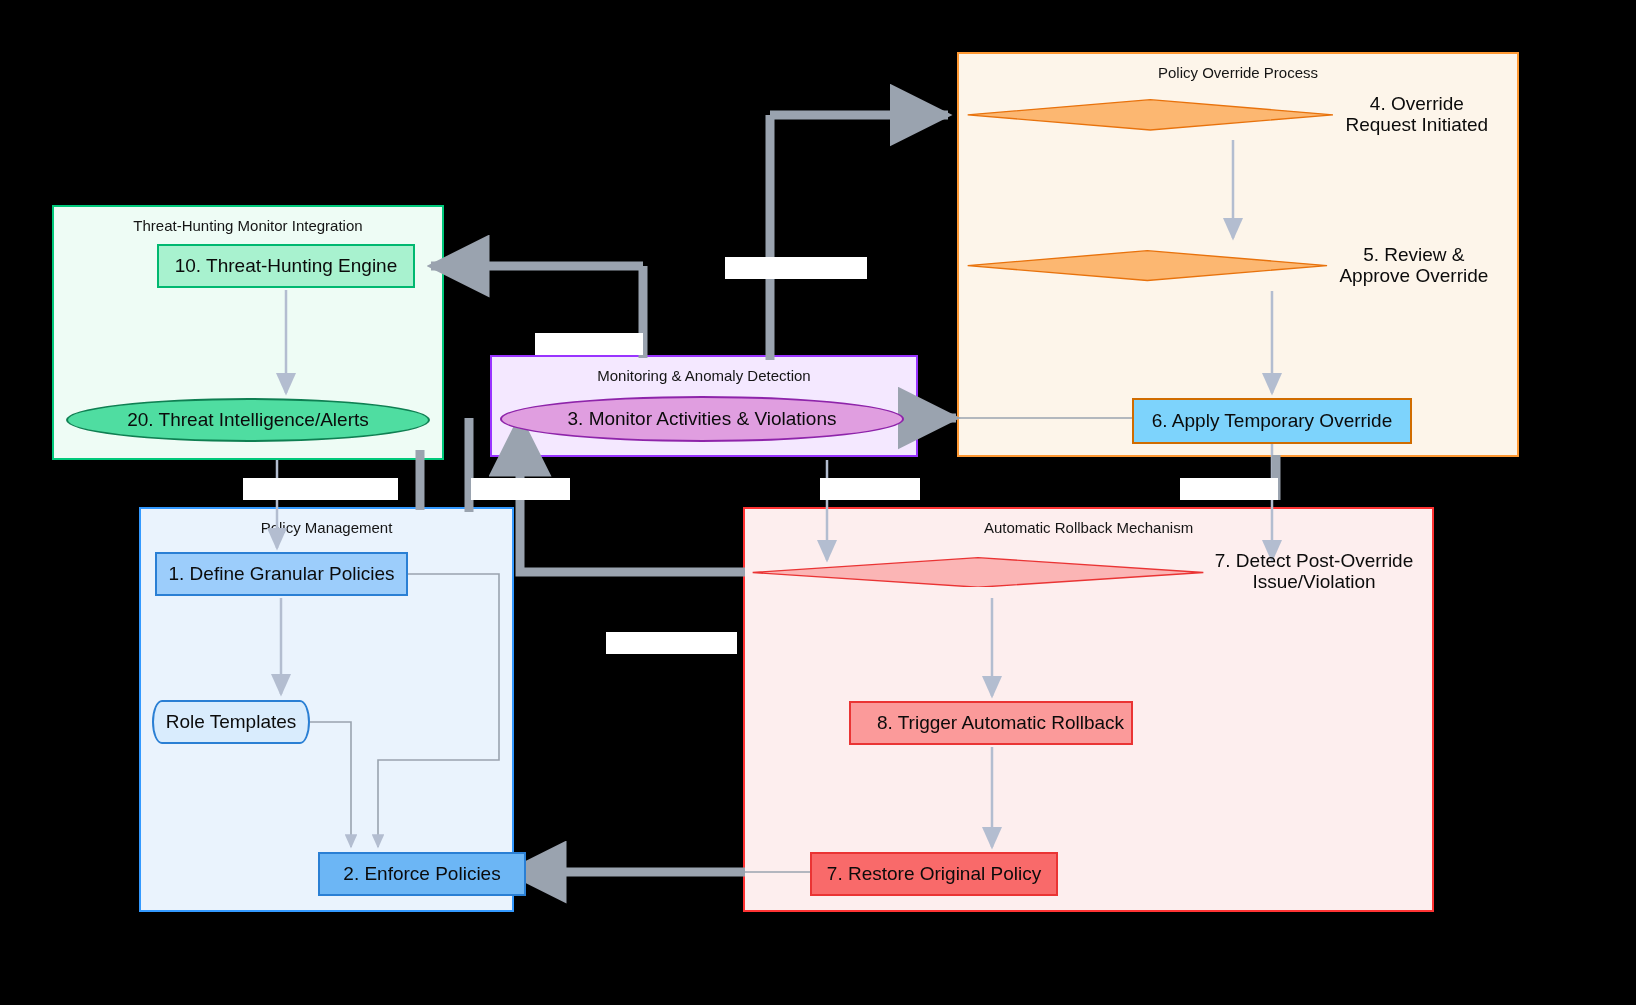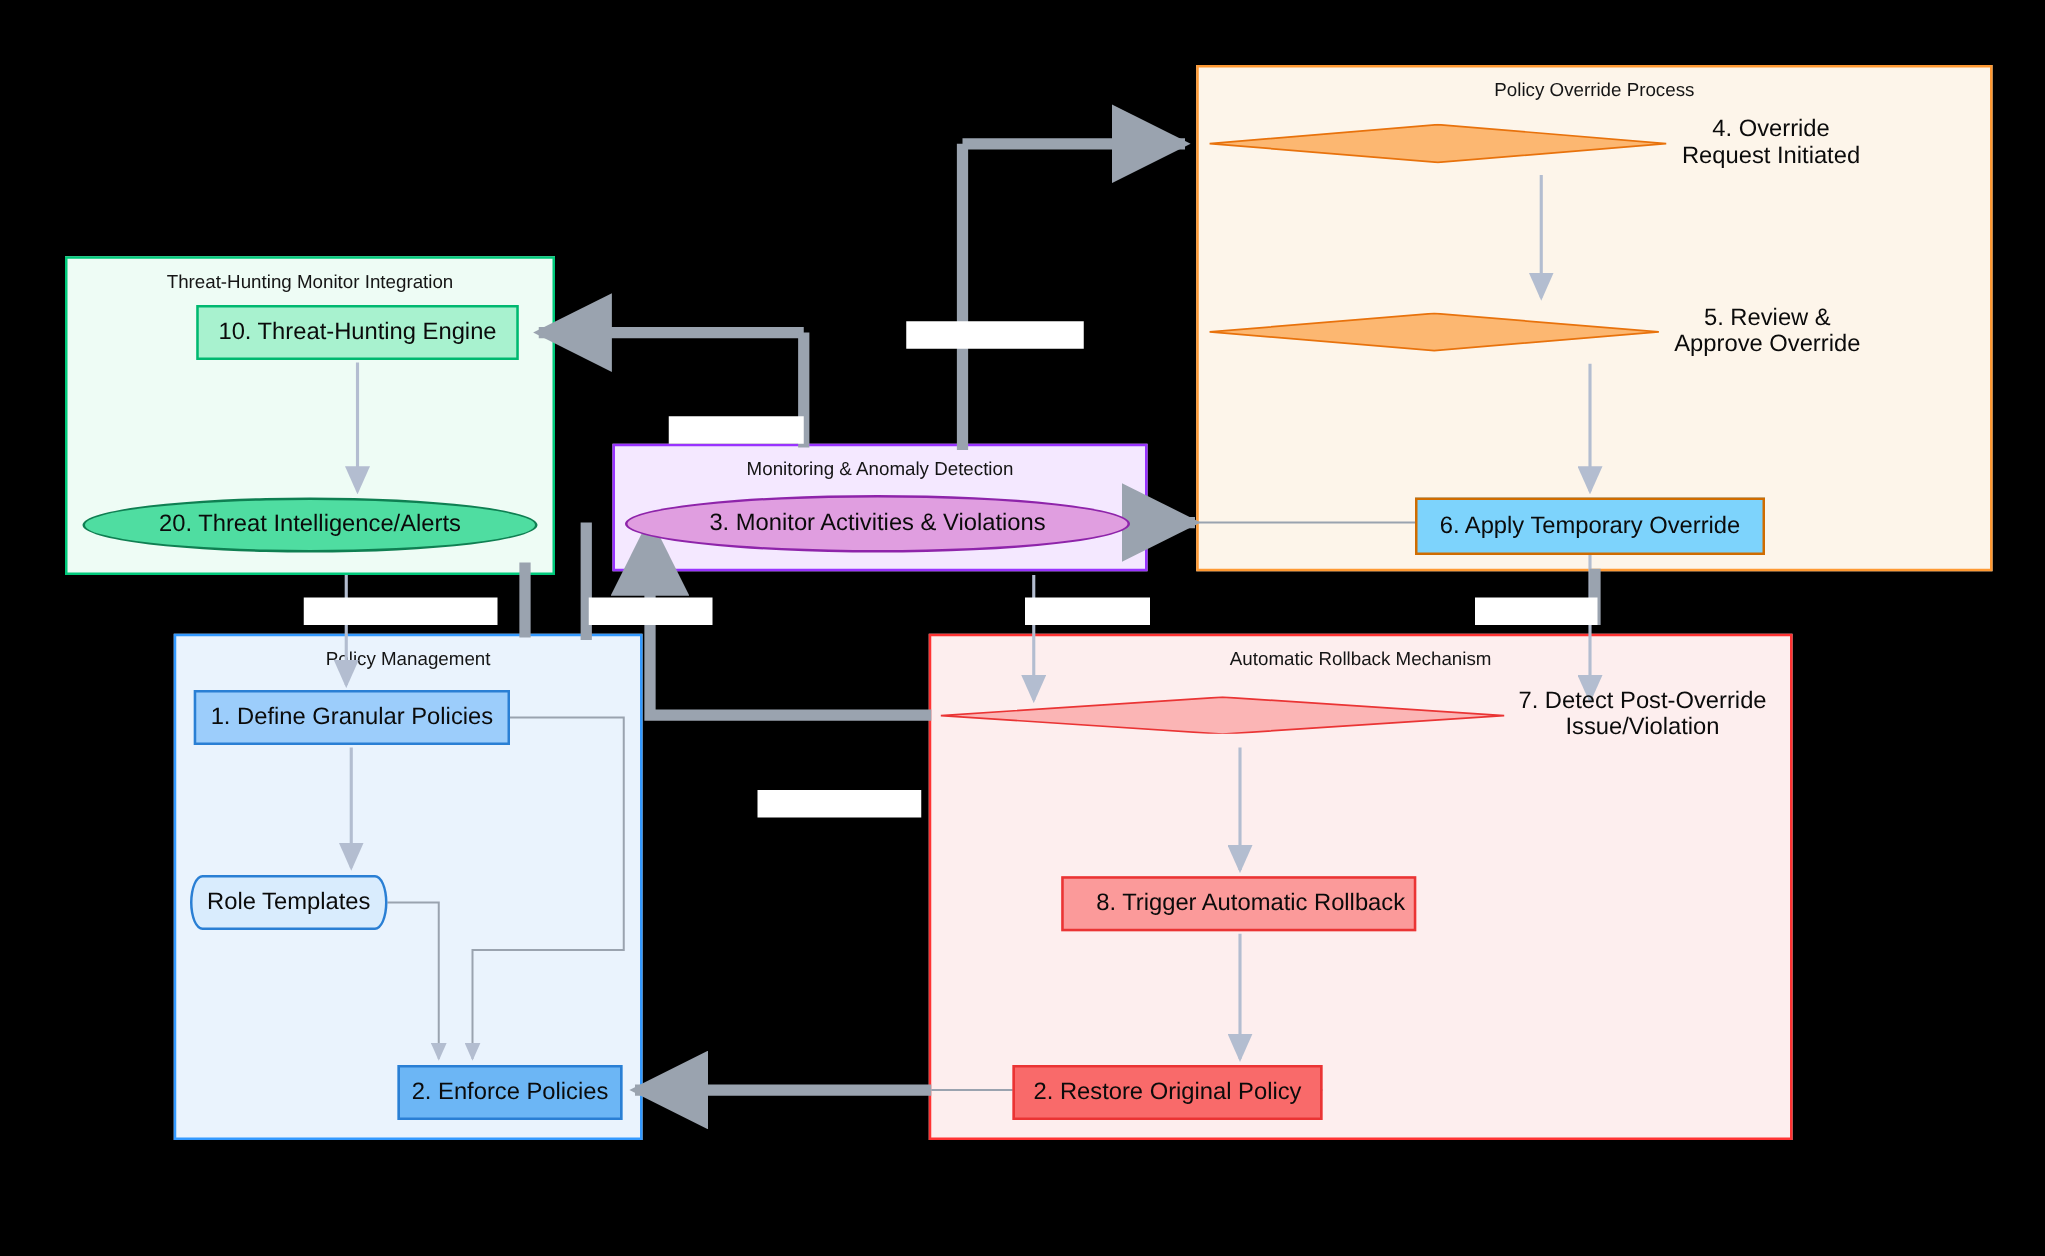--- a/index.html
+++ b/index.html
@@ -14,21 +14,21 @@
   .ellipse{border-width:2px;border-style:solid;border-radius:50%;}
   .cyl{border-width:2px;border-style:solid;border-radius:10px/22px;}
   .edge-label{position:absolute;background:#fff;color:#fff;font-size:13px;
      display:flex;align-items:flex-end;justify-content:center;box-sizing:border-box;overflow:hidden;}
 </style>
 </head>
 <body>
 
 <div id="stage">
 
-  <div class="sub" id="sg-override" style="left: 957px; top: 52px; width: 637px; height: 405px; background: rgb(253, 245, 234); border-color: rgb(255, 153, 51); padding-left: 48px;">
+  <div class="sub" id="sg-override" style="left: 957px; top: 52px; width: 562px; height: 405px; background: rgb(253, 245, 234); border-color: rgb(255, 153, 51); padding-left: 48px;">
     <div class="sub-title">Policy Override Process</div>
   </div>
   <div class="sub" id="sg-threat" style="left: 52px; top: 205px; width: 392px; height: 255px; background: rgb(238, 252, 245); border-color: rgb(0, 201, 123);">
     <div class="sub-title">Threat-Hunting Monitor Integration</div>
   </div>
   <div class="sub" id="sg-monitor" style="left: 490px; top: 355px; width: 428px; height: 102px; background: rgb(244, 232, 255); border-color: rgb(153, 51, 255);">
     <div class="sub-title">Monitoring &amp; Anomaly Detection</div>
   </div>
   <div class="sub" id="sg-policy" style="left: 139px; top: 507px; width: 375px; height: 405px; background: rgb(234, 243, 253); border-color: rgb(51, 153, 255);">
     <div class="sub-title">Policy Management</div>
@@ -115,37 +115,37 @@
   </div>
 
   <div class="node rect" id="nd-n1" style="left: 155px; top: 552px; width: 253px; height: 44px; background: rgb(156, 205, 251); border-color: rgb(42, 127, 212);">
     <span>1. Define Granular Policies</span>
   </div>
 
   <div class="node cyl" id="nd-nrt" style="left: 152px; top: 700px; width: 158px; height: 44px; background: rgb(217, 236, 253); border-color: rgb(42, 127, 212);">
     <span>Role Templates</span>
   </div>
 
-  <div class="node rect" id="nd-n2" style="left: 318px; top: 852px; width: 180px; height: 44px; background: rgb(108, 182, 245); border-color: rgb(42, 127, 212);">
+  <div class="node rect" id="nd-n2" style="left: 318px; top: 852px; width: 208px; height: 44px; background: rgb(108, 182, 245); border-color: rgb(42, 127, 212);">
     <span>2. Enforce Policies</span>
   </div>
 
   <div class="node rect" id="nd-n7" style="left: 752px; top: 549px; width: 672px; height: 46px; background: transparent; border: 0px; position: absolute;">
     <svg class="dshape" preserveAspectRatio="none" viewBox="0 0 672 46">
       <polygon points="336,1 671,23 336,45 1,23" fill="#fbb5b5" stroke="#ea3434" stroke-width="2"></polygon>
     </svg>
     <span class="dlabel">7. Detect Post-Override Issue/Violation</span>
   </div>
 
   <div class="node rect" id="nd-n8" style="left: 849px; top: 701px; width: 284px; height: 44px; background: rgb(251, 154, 154); border-color: rgb(234, 52, 52); padding-left: 19px;">
     <span>8. Trigger Automatic Rollback</span>
   </div>
 
   <div class="node rect" id="nd-n9" style="left: 810px; top: 852px; width: 248px; height: 44px; background: rgb(249, 106, 106); border-color: rgb(234, 52, 52);">
-    <span>2. Restore Original Policy</span>
+    <span>7. Restore Original Policy</span>
   </div>
 
   <div class="edge-label" id="el-0" style="left: 243px; top: 478px; width: 155px; height: 22px;"></div>
   <div class="edge-label" id="el-1" style="left: 471px; top: 478px; width: 99px; height: 22px;"></div>
   <div class="edge-label" id="el-2" style="left: 820px; top: 478px; width: 100px; height: 22px;"></div>
   <div class="edge-label" id="el-3" style="left: 1180px; top: 478px; width: 98px; height: 22px;"></div>
   <div class="edge-label" id="el-4" style="left: 725px; top: 257px; width: 142px; height: 22px;"></div>
   <div class="edge-label" id="el-5" style="left: 535px; top: 333px; width: 108px; height: 22px;"></div>
   <div class="edge-label" id="el-6" style="left: 606px; top: 632px; width: 131px; height: 22px;"></div>
 

